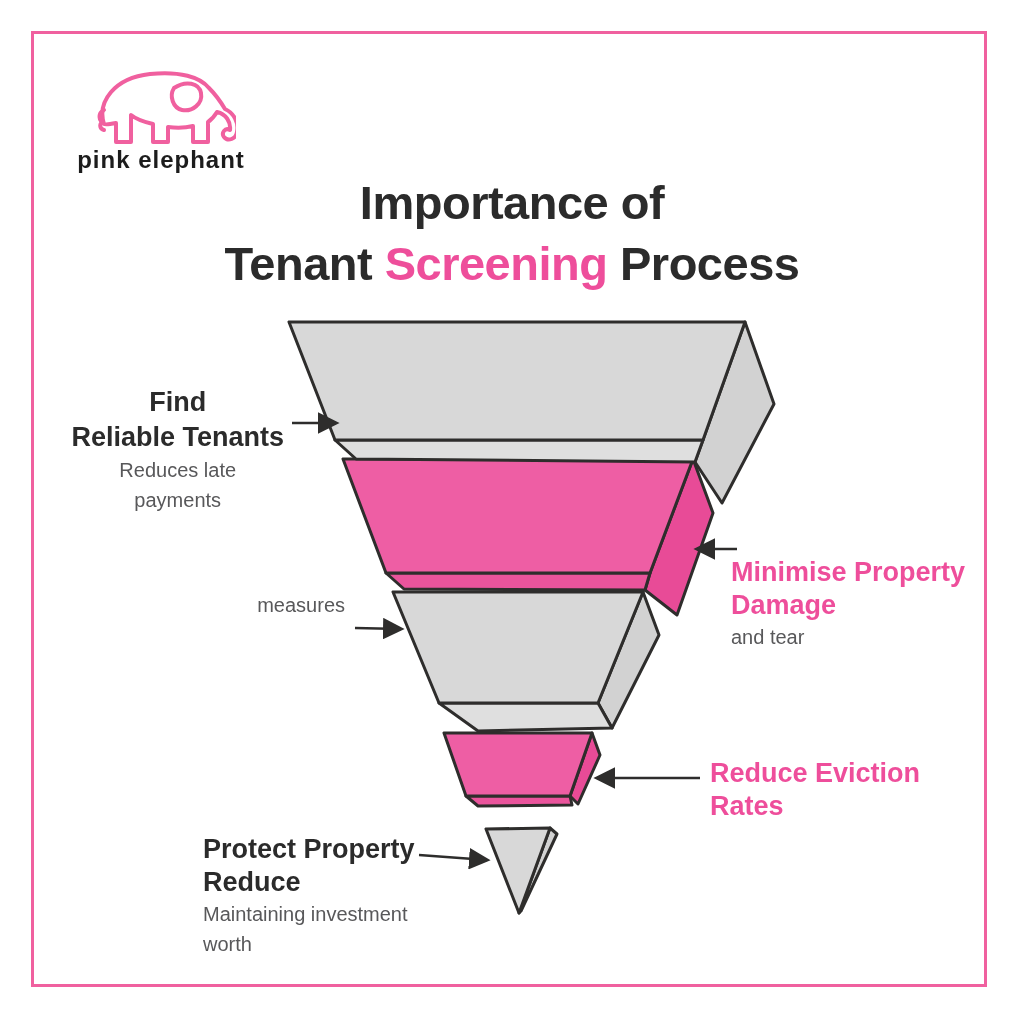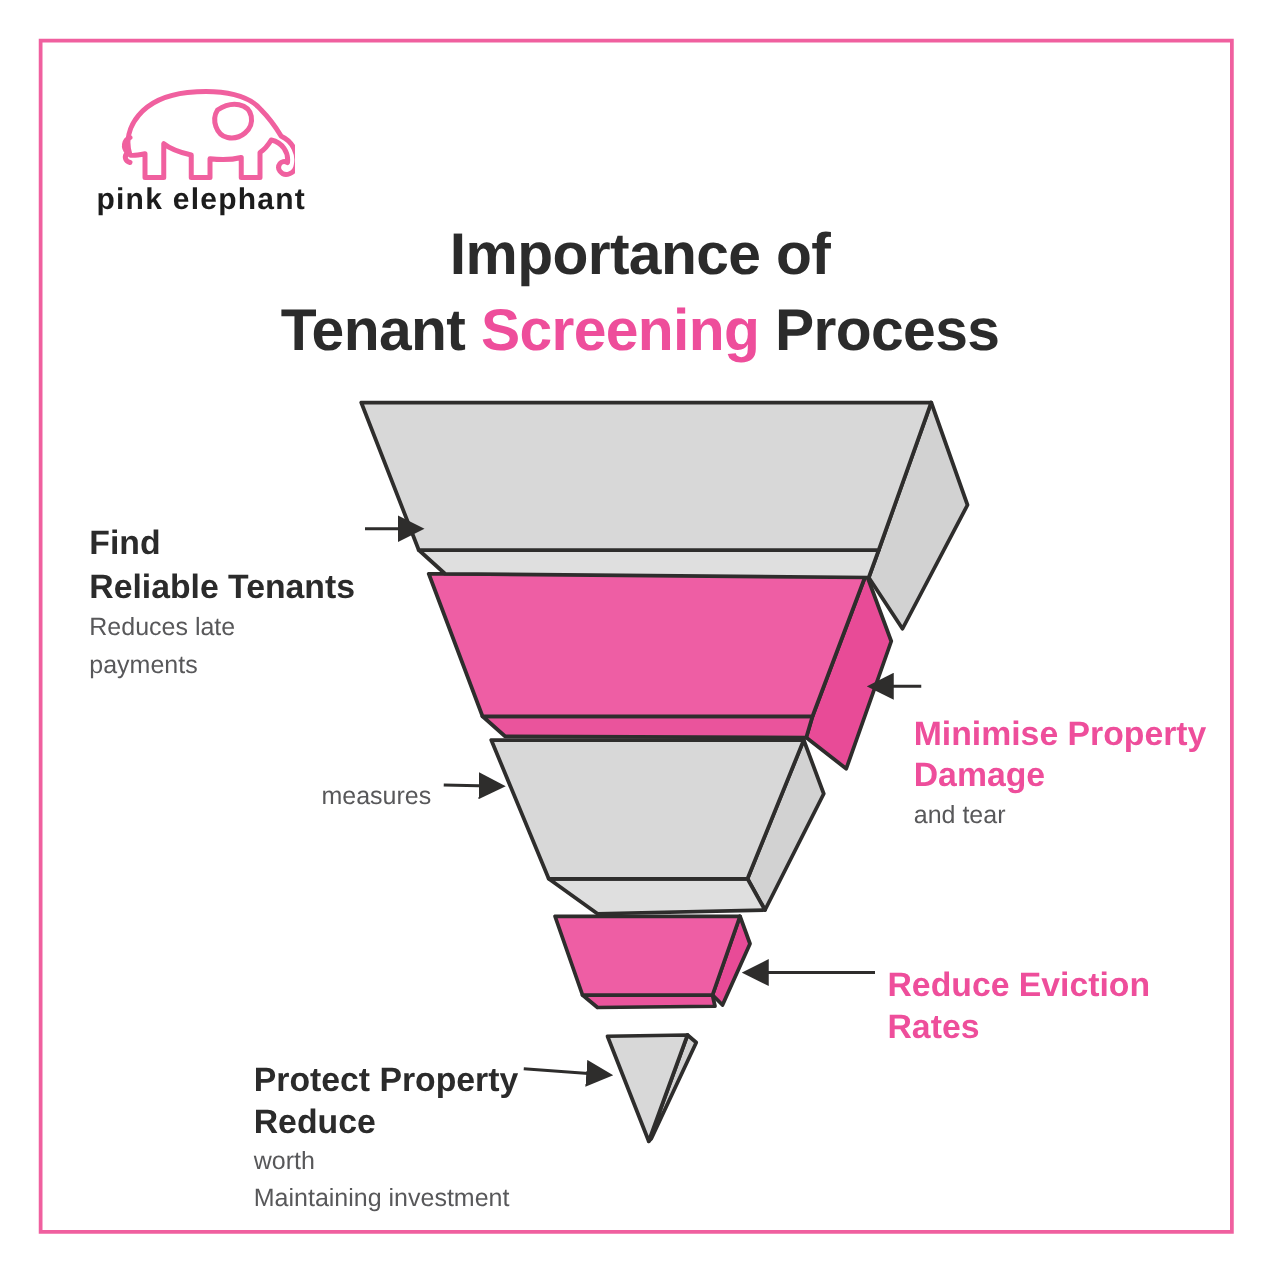--- a/index.html
+++ b/index.html
@@ -25,22 +25,22 @@
     font-size:24px;font-weight:600;letter-spacing:1px;color:#1c1c1c;
   }
   .title{
     position:absolute;left:0;top:172px;width:1024px;text-align:center;
     font-size:47px;line-height:61px;font-weight:800;color:var(--text_dark);
     letter-spacing:-0.5px;
   }
   .title .highlight{color:var(--label_pink);}
   .stage{position:absolute;left:0;top:0;width:1024px;height:1024px;}
   .lbl{position:absolute;}
-  .lbl-right-align{text-align:left;margin-top:32px;}
-  .lbl-left-align{text-align:left;margin-top:15px;}
+  .lbl-right-align{text-align:center;}
+  .lbl-left-align{text-align:left;}
   .lbl-title{font-size:27px;line-height:35px;font-weight:700;color:var(--text_dark);display:block;}
   .lbl-title.pink{color:var(--label_pink);line-height:33px;}
   .lbl-sub{font-size:20px;line-height:30px;font-weight:400;color:var(--text_gray);display:block;}
   .gray-front{fill:var(--gray_front);}
   .gray-side{fill:var(--gray_side);}
   .gray-sliver{fill:var(--gray_sliver);}
   .pink-front{fill:var(--accent_pink);}
   .pink-side{fill:var(--accent_pink_side);}
   .pink-sliver{fill:var(--accent_pink_sliver);}
   .seg{stroke:var(--outline);stroke-width:3;stroke-linejoin:round;}
@@ -128,15 +128,15 @@
 </div>
 
 <div class="lbl lbl-left-align" style="top:757px;left:710px;white-space:nowrap;">
   <span class="lbl-title pink">Reduce Eviction</span>
   <span class="lbl-title pink">Rates</span>
 </div>
 
 <div class="lbl lbl-left-align" style="top:833px;left:203px;white-space:nowrap;">
   <span class="lbl-title" style="line-height:33px;">Protect Property</span>
   <span class="lbl-title" style="line-height:33px;">Reduce</span>
+  <span class="lbl-sub">Maintaining investment</span>
   <span class="lbl-sub">worth</span>
-  <span class="lbl-sub">Maintaining investment</span>
 </div>
 
 </body></html>

